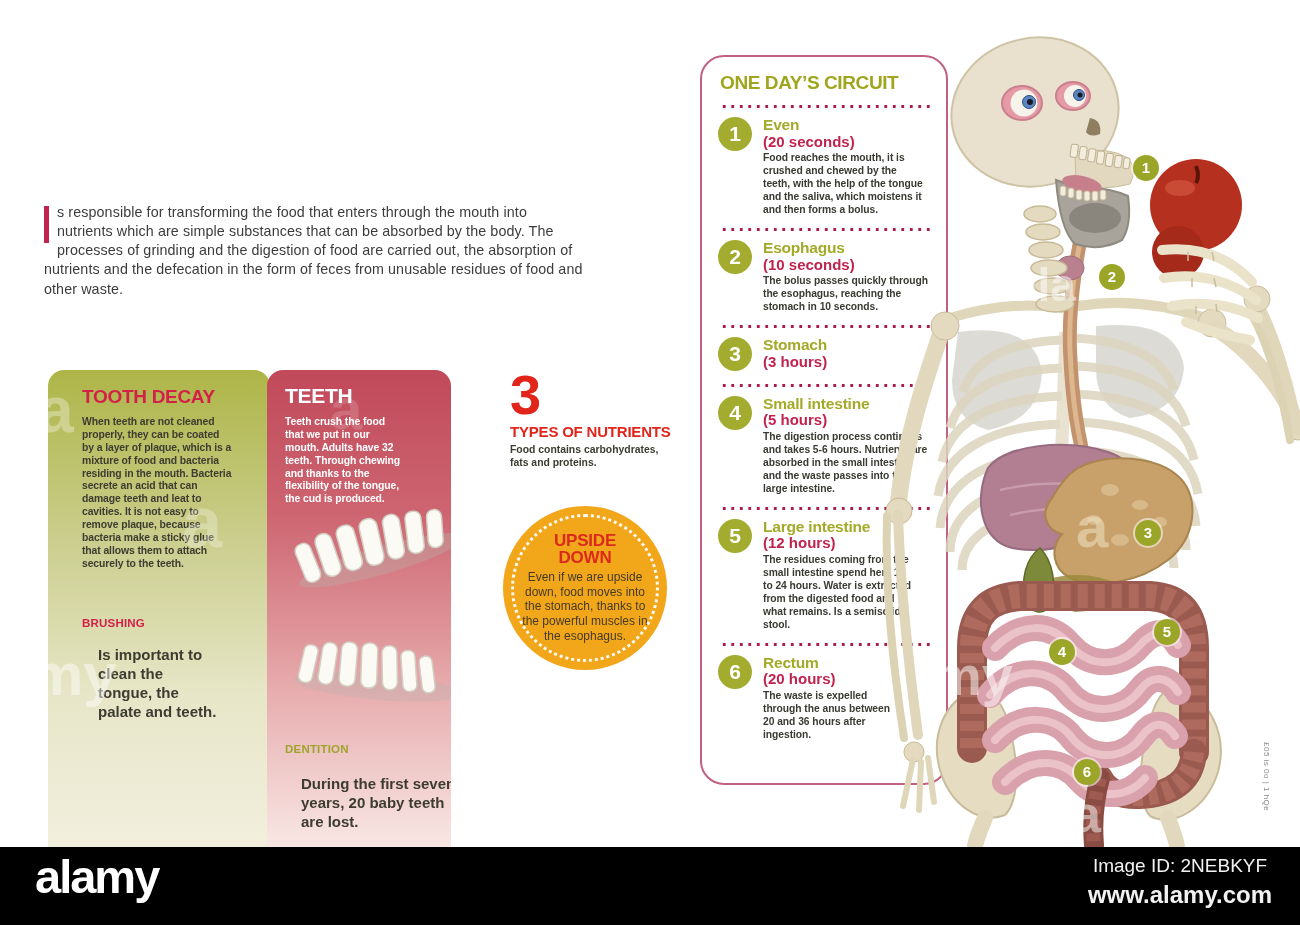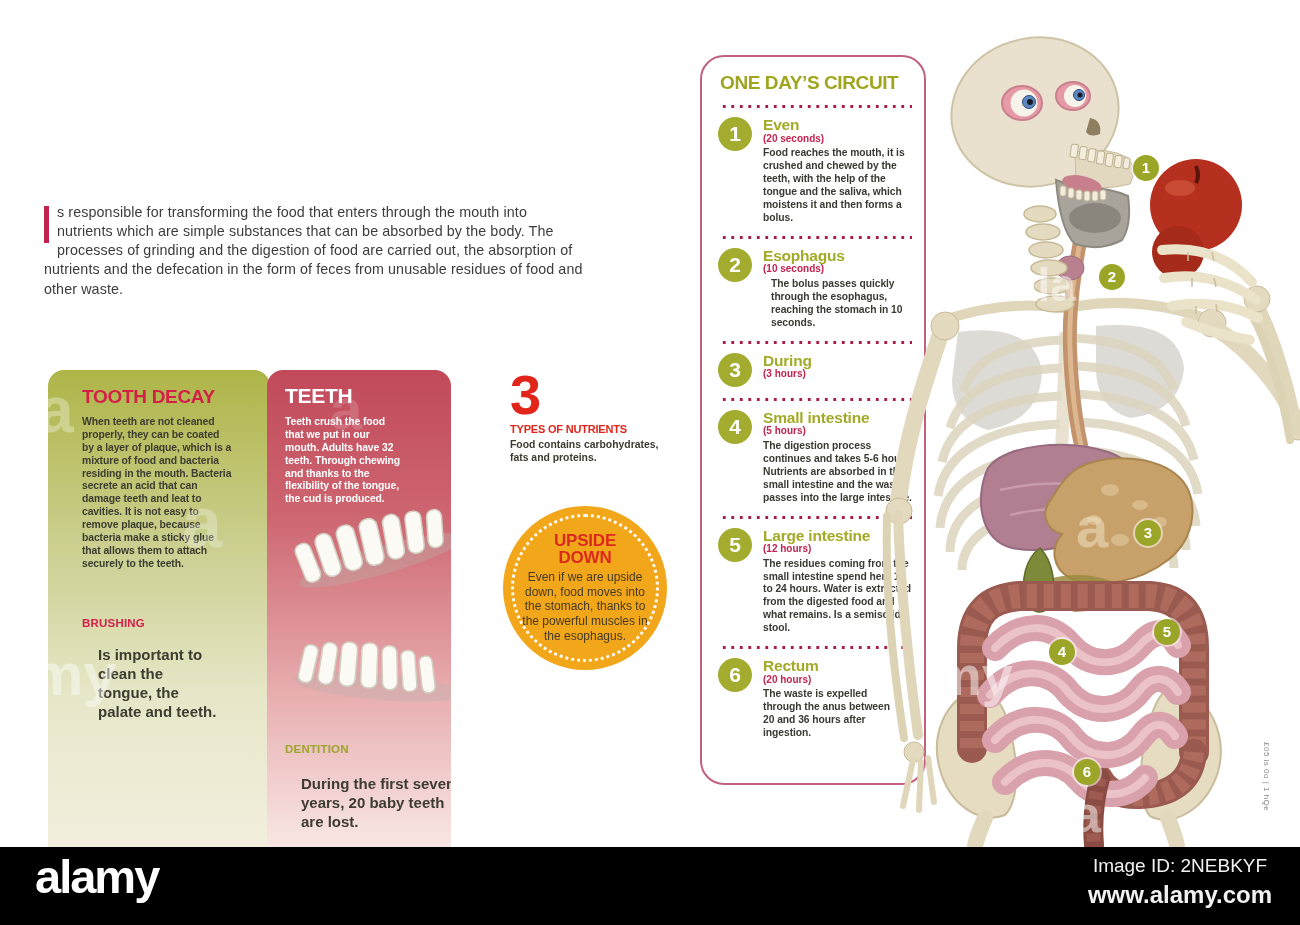--- a/index.html
+++ b/index.html
@@ -27,47 +27,47 @@
   .sub-h{margin:0 0 2px 0;font-size:11.5px;font-weight:700;letter-spacing:.2px;}
   .sub-h.brushing{color:#d42049;margin-top:46px;}
   .sub-h.dentition{color:#9ea52c;position:absolute;left:18px;top:373px;}
   .sub-b{margin:16px;font-size:15px;font-weight:700;line-height:1.27;color:#3d3c31;}
   .panel-teeth .sub-b{position:absolute;left:18px;top:388px;width:170px;}
   .teeth-art{position:absolute;left:0;top:100px;}
 
   
   .nutrients{position:absolute;left:510px;top:368px;width:165px;}
   .nutrients .big3{margin:0;font-size:56px;line-height:.95;font-weight:700;color:#e1251b;}
-  .nutrients .n-title{margin:2px 0 3px 0;font-size:11px;font-weight:700;color:#e1251b;letter-spacing:-.2px;}
+  .nutrients .n-title{margin:2px 0 3px 0;font-size:15px;font-weight:700;color:#e1251b;letter-spacing:-.2px;}
   .nutrients .n-body{margin:0;font-size:10.4px;font-weight:700;line-height:1.25;color:#3d3c31;}
 
   
   .upside{position:absolute;left:503px;top:506px;width:164px;height:164px;border-radius:50%;
           background:#f2a71b;text-align:center;}
   .upside::before{content:"";position:absolute;inset:8px;border:3px dotted #ffffff;
           border-radius:50%;opacity:.95;}
   .upside .u-title{margin:26px 0 2px 0;font-size:17px;line-height:1.0;font-weight:700;color:#dc291e;letter-spacing:-.2px;}
   .upside .u-body{margin:4px auto 0 auto;width:132px;font-size:12px;line-height:1.22;
           color:#453a25;font-weight:400;}
 
   
-  .circuit{position:absolute;left:700px;top:55px;width:226px;height:730px;background:#ffffff;
+  .circuit{position:absolute;left:700px;top:55px;width:248px;height:730px;background:#ffffff;
            border:2px solid #c2607f;border-radius:24px;padding:12px 10px 0 16px;box-sizing:border-box;
            overflow:hidden;}
   .circuit h2{margin:3px 0 0 2px;font-size:19px;font-weight:700;color:#9fa61e;letter-spacing:-.4px;}
   .dots{height:5px;margin:10px 2px 8px 2px;
         background-image:radial-gradient(circle,#a81c45 1.6px,transparent 1.8px);
         background-size:8.5px 5px;background-repeat:repeat-x;}
   .c-item{display:flex;gap:11px;margin:1px 0 2px 0;}
   .c-num{flex:none;width:34px;height:34px;border-radius:50%;background:#a3ac2e;color:#ffffff;
          font-size:21px;font-weight:700;text-align:center;line-height:34px;}
   .c-txt h3{margin:0;font-size:15.5px;line-height:1.0;font-weight:700;color:#a3aa28;letter-spacing:-.2px;}
-  .c-txt .dur{margin:1px 0 3px 0;font-size:10px;line-height:1.05;font-weight:700;color:#c2234e;}
+  .c-txt .dur{margin:1px 0 3px 0;font-size:15px;line-height:1.05;font-weight:700;color:#c2234e;}
   .c-txt p{margin:0;font-size:10.3px;line-height:1.26;font-weight:700;color:#3a3a33;letter-spacing:-.05px;}
-  .item-1 p{max-width:163px;} .item-2 p{max-width:172px;margin-left:8px;} .item-3 p{max-width:122px;}
+  .item-1 p{max-width:163px;} .item-2 p{max-width:172px;} .item-3 p{max-width:122px;}
   .item-4 p{max-width:168px;} .item-5 p{max-width:152px;} .item-6 p{max-width:132px;}
 
   
   .anatomy{position:absolute;left:850px;top:0;}
   .organ-badge{position:absolute;width:26px;height:26px;margin:-13px 0 0 -13px;border-radius:50%;
         background:#9ba527;color:#fff;font-size:15px;font-weight:700;text-align:center;
         line-height:26px;box-shadow:0 0 0 2px rgba(255,255,255,.55);}
 
   
   .wm{position:absolute;font-weight:700;pointer-events:none;line-height:1;}
@@ -165,21 +165,21 @@
         <h3>Esophagus</h3>
         <div class="dur">(10 seconds)</div>
         <p>The bolus passes quickly through the esophagus, reaching the stomach in 10 seconds.</p>
       </div>
     </div>
     <div class="dots"></div>
 
     <div class="c-item item-3">
       <div class="c-num">3</div>
       <div class="c-txt">
-        <h3>During</h3>
+        <h3>Stomach</h3>
         <div class="dur">(3 hours)</div>
       </div>
     </div>
     <div class="dots"></div>
 
     <div class="c-item item-4">
       <div class="c-num">4</div>
       <div class="c-txt">
         <h3>Small intestine</h3>
         <div class="dur">(5 hours)</div>

